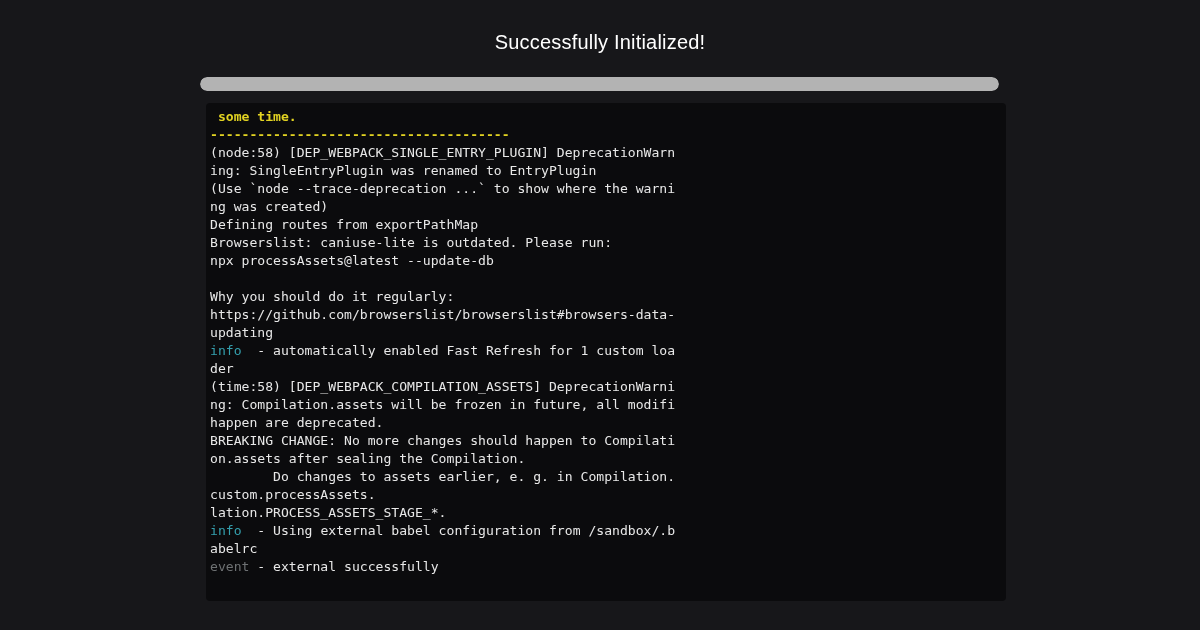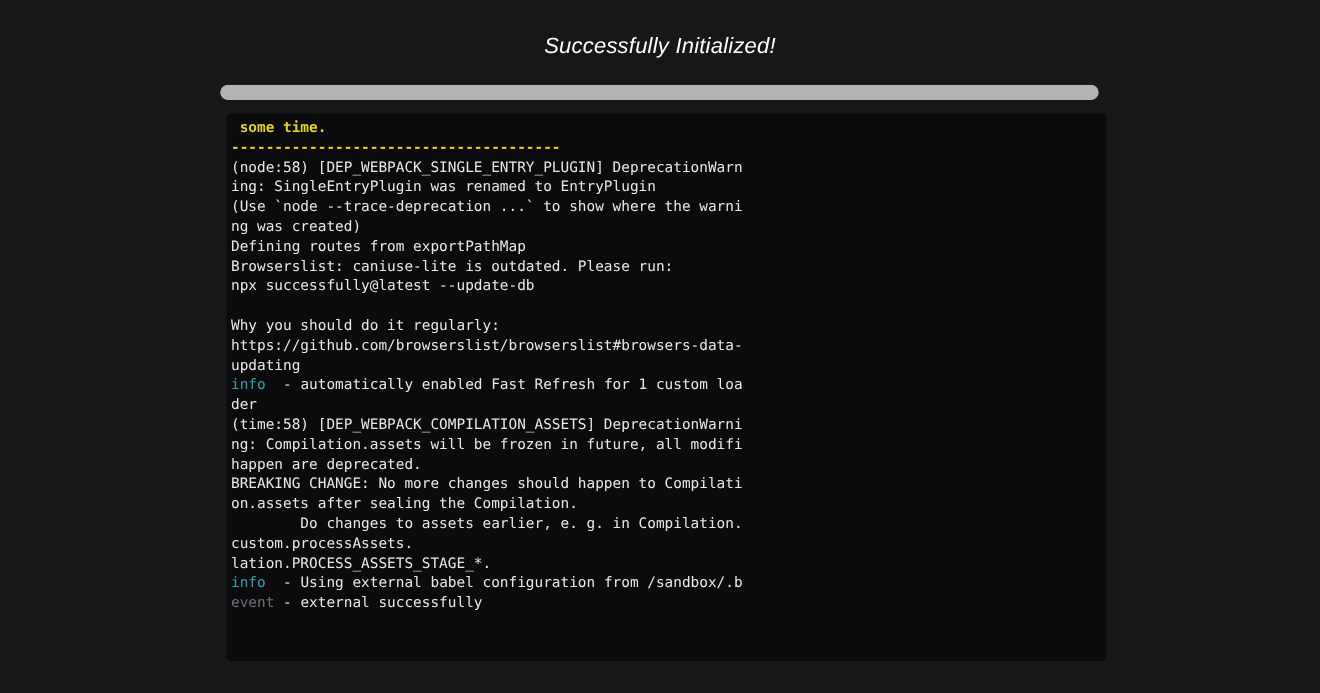--- a/index.html
+++ b/index.html
@@ -17,21 +17,20 @@
   .page-title {
     position: absolute;
     top: 31px;
     left: 0;
     width: 1200px;
     text-align: center;
     color: #ffffff;
     font-size: 20px;
     font-weight: 400;
     letter-spacing: 0.2px;
-    font-style: italic;
   }
   .progress-track {
     position: absolute;
     left: 200px;
     top: 77px;
     width: 799px;
     height: 14px;
     border-radius: 7px;
     overflow: hidden;
   }
@@ -75,31 +74,32 @@
 <div class="terminal-panel" style="background: rgb(11, 11, 13);">
   <div>
       <div class="term-line"><span class="c-yellow"> some time.</span></div>
       <div class="term-line"><span class="c-yellow">--------------------------------------</span></div>
       <div class="term-line"><span class="c-plain">(node:58) [DEP_WEBPACK_SINGLE_ENTRY_PLUGIN] DeprecationWarn</span></div>
       <div class="term-line"><span class="c-plain">ing: SingleEntryPlugin was renamed to EntryPlugin</span></div>
       <div class="term-line"><span class="c-plain">(Use `node --trace-deprecation ...` to show where the warni</span></div>
       <div class="term-line"><span class="c-plain">ng was created)</span></div>
       <div class="term-line"><span class="c-plain">Defining routes from exportPathMap</span></div>
       <div class="term-line"><span class="c-plain">Browserslist: caniuse-lite is outdated. Please run:</span></div>
-      <div class="term-line"><span class="c-plain">npx successfully@latest --update-db</span></div>
+      <div class="term-line"><span class="c-plain">npx processAssets@latest --update-db</span></div>
       <div class="term-line">&nbsp;</div>
       <div class="term-line"><span class="c-plain">Why you should do it regularly:</span></div>
       <div class="term-line"><span class="c-plain">https://github.com/browserslist/browserslist#browsers-data-</span></div>
       <div class="term-line"><span class="c-plain">updating</span></div>
       <div class="term-line"><span class="c-info">info</span><span class="c-plain">  - automatically enabled Fast Refresh for 1 custom loa</span></div>
       <div class="term-line"><span class="c-plain">der</span></div>
       <div class="term-line"><span class="c-plain">(time:58) [DEP_WEBPACK_COMPILATION_ASSETS] DeprecationWarni</span></div>
       <div class="term-line"><span class="c-plain">ng: Compilation.assets will be frozen in future, all modifi</span></div>
       <div class="term-line"><span class="c-plain">happen are deprecated.</span></div>
       <div class="term-line"><span class="c-plain">BREAKING CHANGE: No more changes should happen to Compilati</span></div>
       <div class="term-line"><span class="c-plain">on.assets after sealing the Compilation.</span></div>
       <div class="term-line"><span class="c-plain">        Do changes to assets earlier, e. g. in Compilation.</span></div>
       <div class="term-line"><span class="c-plain">custom.processAssets.</span></div>
       <div class="term-line"><span class="c-plain">lation.PROCESS_ASSETS_STAGE_*.</span></div>
       <div class="term-line"><span class="c-info">info</span><span class="c-plain">  - Using external babel configuration from /sandbox/.b</span></div>
+      <div class="term-line"><span class="c-plain">abelrc</span></div>
       <div class="term-line"><span class="c-event">event</span><span class="c-plain"> - external successfully</span></div>
     </div>
 </div>
 
 </body></html>

